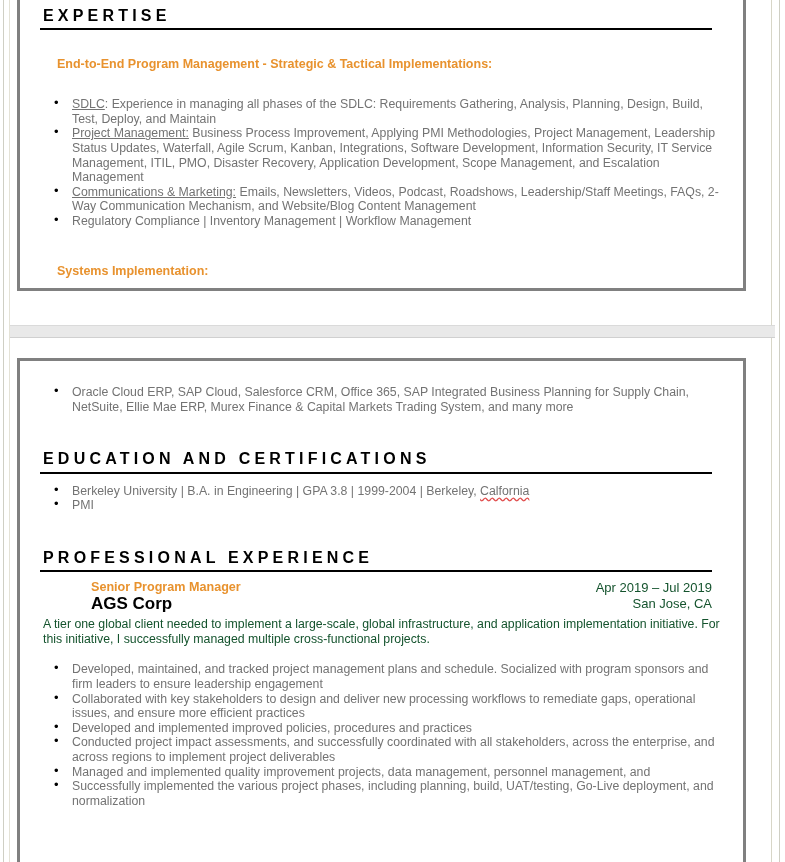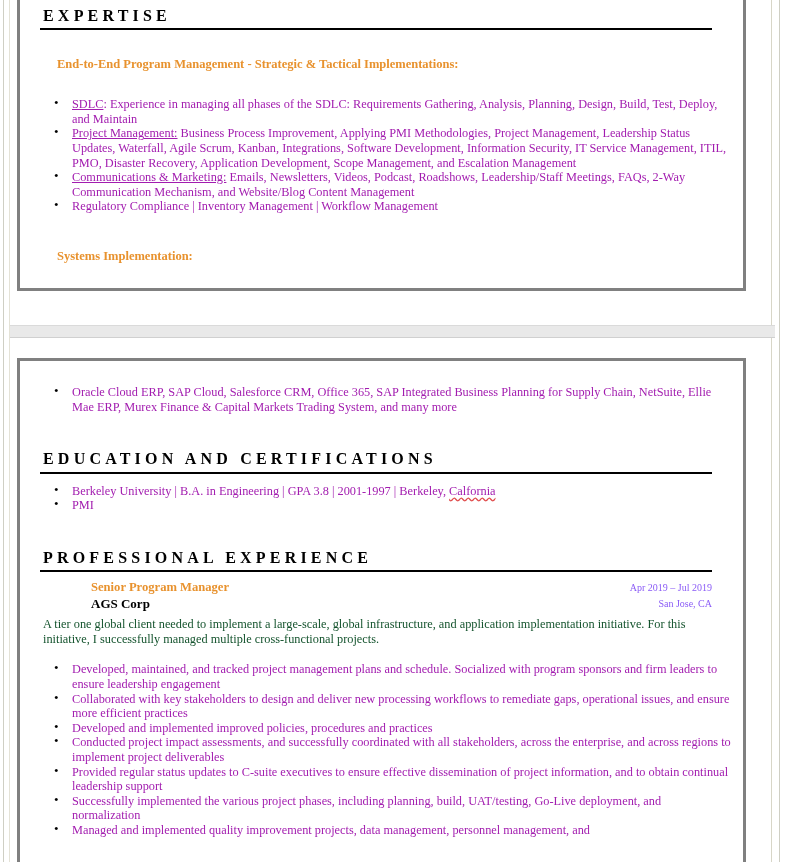--- a/index.html
+++ b/index.html
@@ -15,21 +15,20 @@
     color: #000000;
   }
 
   
   #viewer {
     position: relative;
     width: 785px;
     height: 862px;
     background: #ffffff;
     overflow: hidden;
-    font-family: Liberation Serif, serif;
   }
   .rail {
     position: absolute;
     top: 0;
     bottom: 0;
     width: 1px;
     background: #cfcfc4;
   }
   .rail-a { left: 3px; }
   .rail-b { left: 9px; background: #e4e2d6; }
@@ -106,21 +105,21 @@
     list-style: none;
     margin: 0;
     padding: 0;
   }
   ul.bullets > li {
     position: relative;
     padding-left: 32px;
     font-size: 12.3px;
     line-height: 14.6px;
     margin: 0;
-    color: #a21caf;
+    color: #737373;
   }
   ul.bullets > li::before {
     content: "\2022";
     position: absolute;
     left: 14px;
     top: -1px;
     font-size: 13px;
     color: #000000;
   }
   .lead-in {
@@ -146,28 +145,28 @@
   }
   .job-left { text-align: left; margin-left: 48px; }
   .job-right { text-align: right; }
   .job-title {
     font-size: 12.6px;
     font-weight: bold;
     color: #e8922e;
     line-height: 15.5px;
   }
   .job-company {
-    font-size: 13px;
+    font-size: 17px;
     font-weight: bold;
     color: #000000;
     line-height: 15.5px;
   }
   .job-dates, .job-location {
-    font-size: 10px;
-    color: #8b5cf6;
+    font-size: 13px;
+    color: #14532d;
     line-height: 15.5px;
   }
 
   
   .misspelled {
     text-decoration: underline wavy #e04a4a;
     text-decoration-skip-ink: none;
     text-underline-offset: 2px;
   }
 
@@ -241,21 +240,21 @@
       <div class="sp-24"></div>
       <div class="sp-12"></div>
 
       <div class="section-heading">EDUCATION AND CERTIFICATIONS</div>
       <div class="section-rule"></div>
 
       <div class="sp-10"></div>
 
       <ul class="bullets">
         <li>
-          <span>Berkeley University | B.A. in Engineering | GPA 3.8 | 2001-1997 | Berkeley, </span><span class="misspelled">Calfornia</span>
+          <span>Berkeley University | B.A. in Engineering | GPA 3.8 | 1999-2004 | Berkeley, </span><span class="misspelled">Calfornia</span>
         </li>
         <li>
           <span>PMI</span>
         </li>
       </ul>
 
       <div class="sp-24"></div>
       <div class="sp-12"></div>
 
       <div class="section-heading">PROFESSIONAL EXPERIENCE</div>
@@ -287,26 +286,23 @@
         <li>
           <span>Collaborated with key stakeholders to design and deliver new processing workflows to remediate gaps, operational issues, and ensure more efficient practices</span>
         </li>
         <li>
           <span>Developed and implemented improved policies, procedures and practices</span>
         </li>
         <li>
           <span>Conducted project impact assessments, and successfully coordinated with all stakeholders, across the enterprise, and across regions to implement project deliverables</span>
         </li>
         <li>
-          <span>Provided regular status updates to C-suite executives to ensure effective dissemination of project information, and to obtain continual leadership support</span>
+          <span>Managed and implemented quality improvement projects, data management, personnel management, and</span>
         </li>
         <li>
           <span>Successfully implemented the various project phases, including planning, build, UAT/testing, Go-Live deployment, and normalization</span>
-        </li>
-        <li>
-          <span>Managed and implemented quality improvement projects, data management, personnel management, and</span>
         </li>
       </ul>
 
     </div>
   </div>
 
 </div>
 
 </body></html>

